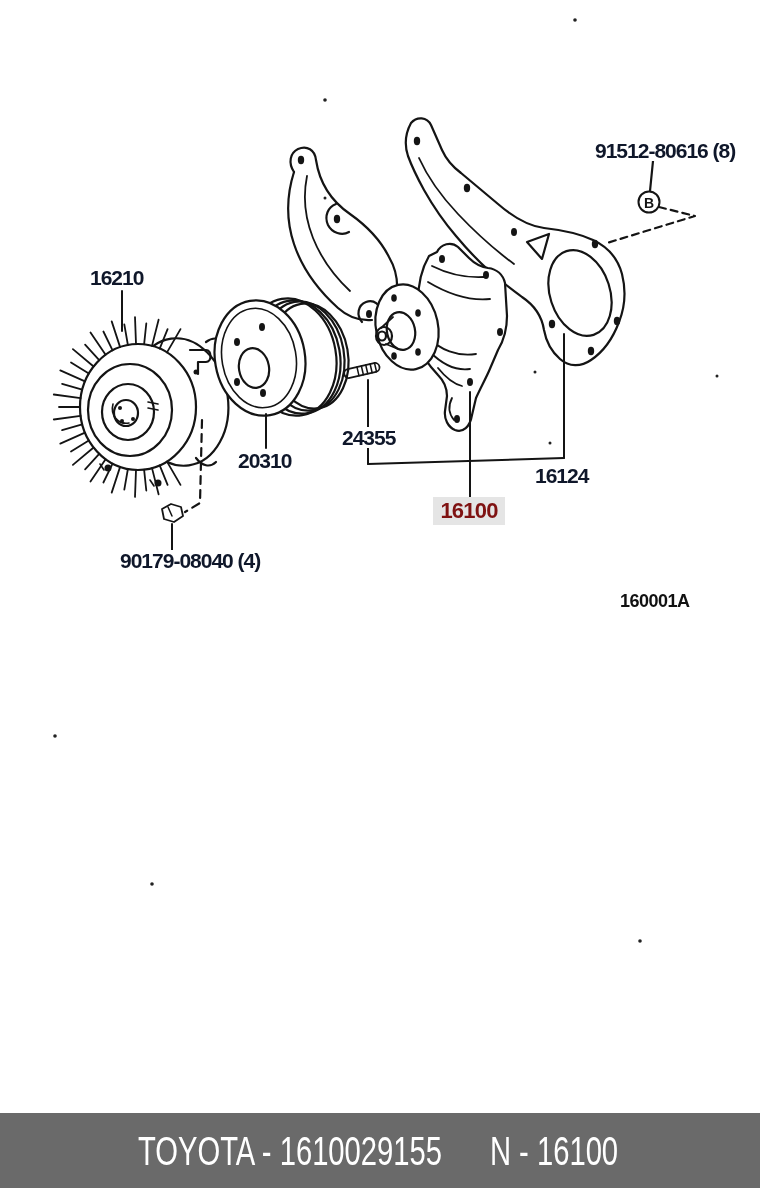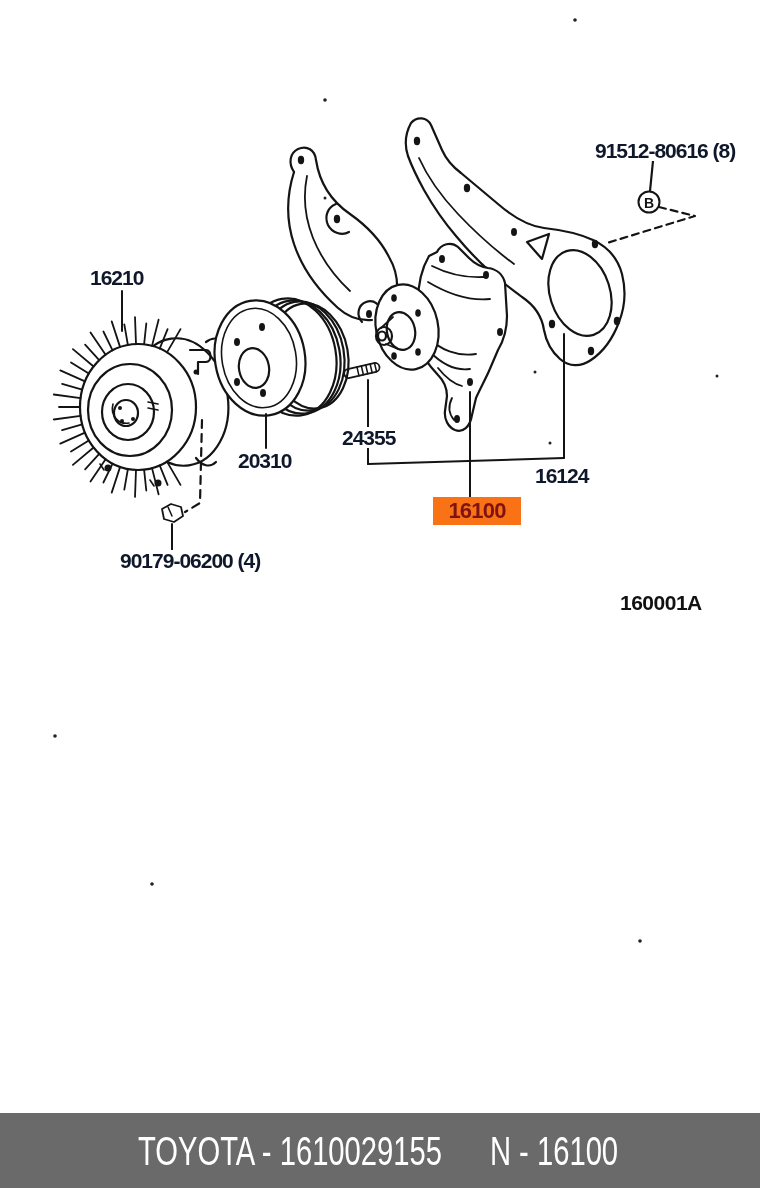--- a/index.html
+++ b/index.html
@@ -1,24 +1,24 @@
 <!DOCTYPE html>
 <html><head>
 <meta charset="utf-8">
 <style>
   html,body{margin:0;padding:0;background:#fff;}
   .page{position:relative;width:760px;height:1188px;background:#ffffff;overflow:hidden;
         font-family:"Liberation Sans",sans-serif;}
   svg.art{position:absolute;left:0;top:0;}
   .lbl{position:absolute;font-weight:bold;font-size:21px;letter-spacing:-1px;
        color:#0f172a;white-space:nowrap;line-height:1;background:#fff;padding:0 2px;}
-  .hl{position:absolute;left:433px;top:497px;width:88px;height:28px;
-      background:#f97316;color:#7f1212;font-weight:bold;font-size:22px;letter-spacing:-0.8px;
+  .hl{position:absolute;left:433px;top:497px;width:72px;height:28px;
+      background:#e5e5e5;color:#7f1212;font-weight:bold;font-size:22px;letter-spacing:-0.8px;
       display:flex;align-items:center;justify-content:center;line-height:1;}
-  .code{position:absolute;left:620px;top:592px;font-weight:bold;font-size:21px;
+  .code{position:absolute;left:620px;top:592px;font-weight:bold;font-size:18px;
         letter-spacing:-0.5px;color:#111;line-height:1;}
   .footer{position:absolute;left:0;top:1113px;width:760px;height:75px;background:#6a6a6a;}
   .footer span{position:absolute;top:50%;font-size:40px;color:#fff;white-space:nowrap;
                transform:translate(-50%,-50%) scaleX(0.73);line-height:1;}
   .ft-left{left:290px;}
   .ft-right{left:554px;}
 </style>
 </head>
 <body>
 
@@ -151,21 +151,21 @@
       <circle cx="152" cy="884" r="1.8"></circle>
       <circle cx="640" cy="941" r="1.8"></circle>
     </g>
   </svg>
 
   <div class="lbl" style="left:88px;top:267px;text-align:right;">16210</div>
   <div class="lbl" style="left:236px;top:450px;">20310</div>
   <div class="lbl" style="left:340px;top:427px;">24355</div>
   <div class="lbl" style="left:533px;top:422px;margin-top:43px;">16124</div>
   <div class="lbl" style="left:593px;top:140px;">91512-80616 (8)</div>
-  <div class="lbl" style="left:118px;top:550px;">90179-06200 (4)</div>
+  <div class="lbl" style="left:118px;top:550px;">90179-08040 (4)</div>
 
   <div class="hl">16100</div>
 
   <div class="code">160001A</div>
 
   <div class="footer">
     <span class="ft-left">TOYOTA - 1610029155</span>
     <span class="ft-right">N - 16100</span>
   </div>
 </div>

